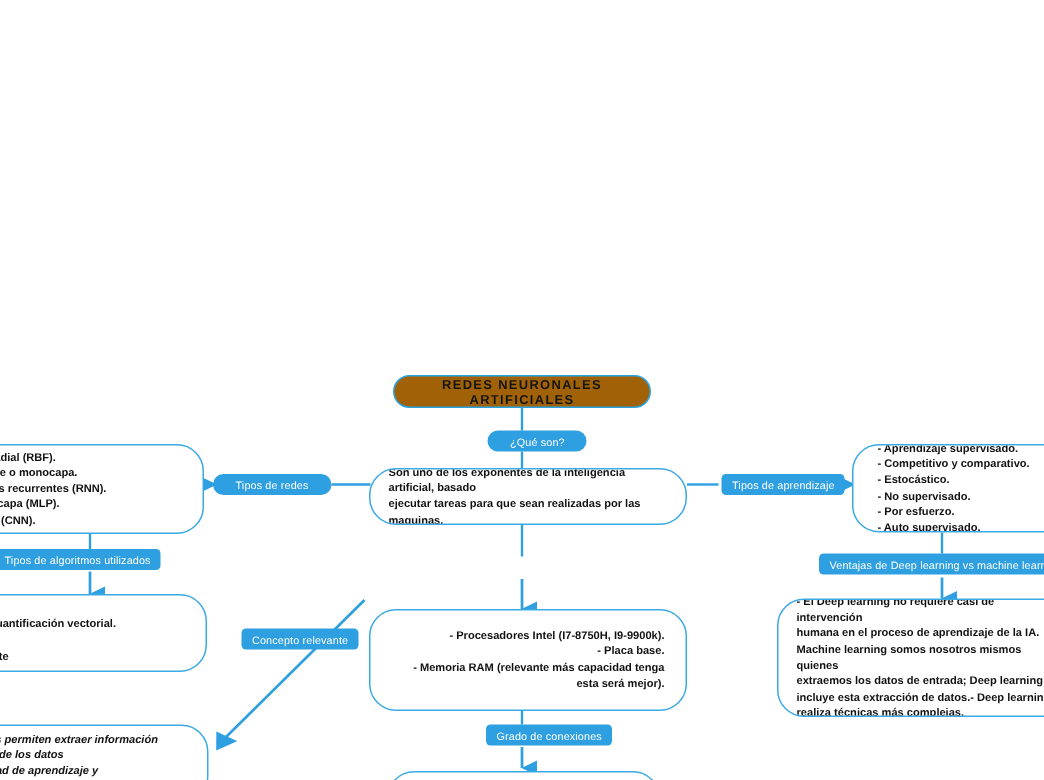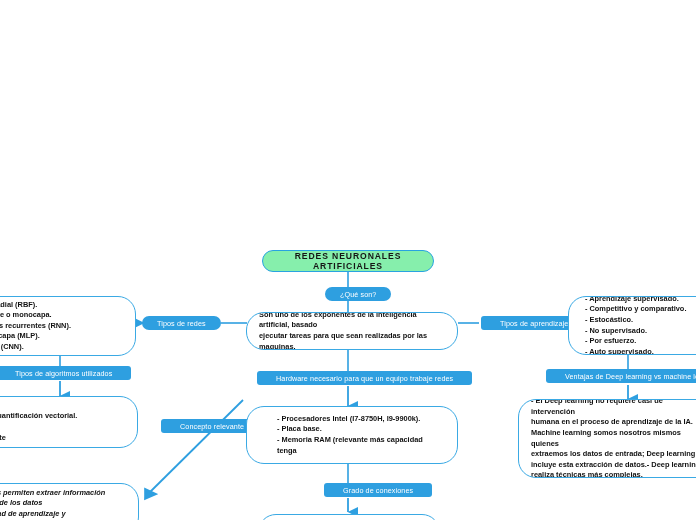--- a/index.html
+++ b/index.html
@@ -7,21 +7,21 @@
     width:696px;height:520px;position:relative;overflow:hidden;
     background:#ffffff;
     font-family:"Liberation Sans","DejaVu Sans",sans-serif;
   }
   #canvas{position:absolute;inset:0;width:696px;height:520px;}
   svg.lines{position:absolute;left:0;top:0;width:696px;height:520px;pointer-events:none;}
 
   
   .root-node{
     position:absolute;
-    background:#86efac;
+    background:#a16207;
     border:1.4px solid #29a3e0;
     border-radius:40px;
     display:flex;align-items:flex-start;justify-content:center;
     color:#151515;
     font-weight:bold;
     letter-spacing:.9px;
     font-size:8.6px;
     text-align:center;
     box-sizing:border-box;
   }
@@ -45,21 +45,21 @@
   .box.italic{font-style:italic;}
   .box.centered-text{display:flex;flex-direction:column;justify-content:center;}
 
   
   .pill{
     position:absolute;
     background:#2e9fe0;
     color:#ffffff;
     font-size:7.2px;
     border-radius:3px;
-    padding:3px 19px;
+    padding:3px 7px;
     white-space:nowrap;
     box-sizing:border-box;
     display:flex;align-items:center;
     letter-spacing:.1px;
   }
   .pill.rounded{border-radius:9px;padding:3px 15px;}
 </style>
 </head>
 <body>
 
@@ -118,23 +118,20 @@
   </div>
 
   <div class="pill" style="left:-4px;top:366px;height:14px;">
     <span>Tipos de algoritmos utilizados</span>
   </div>
 
   <div class="pill" style="left:161px;top:419px;height:14px;">
     <span>Concepto relevante</span>
   </div>
 
-  <div class="pill" style="left:257px;top:371px;height:14px;">
-    <span>Hardware necesario para que un equipo trabaje redes</span>
-  </div>
 
   <div class="pill" style="left:324px;top:483px;height:14px;">
     <span>Grado de conexiones</span>
   </div>
 
   <div class="pill" style="left:481px;top:316px;height:14px;">
     <span>Tipos de aprendizaje</span>
   </div>
 
   <div class="pill" style="left:546px;top:369px;height:14px;">
@@ -161,24 +158,25 @@
     <div class="line">- Descenso gradiente</div>
   </div>
 
   <div class="box italic centered-text" style="left:-88px;top:483px;width:227px;height:52px;padding:6px 12px;">
     <div class="line">Las redes neuronales permiten extraer información</div>
     <div class="line">e inferencias a partir de los datos</div>
     <div class="line">gracias a su capacidad de aprendizaje y</div>
     <div class="line">todo esto para la humanidad pudiendo</div>
   </div>
 
-  <div class="box centered-text" style="left:246px;top:406px;width:212px;height:58px;padding:6px 30px;">
+  <div class="box centered-text" style="left:246px;top:406px;width:212px;height:68px;padding:6px 14px;align-items:flex-end;">
     <div class="line">- Procesadores Intel (I7-8750H, I9-9900k).</div>
     <div class="line">- Placa base.</div>
     <div class="line">- Memoria RAM (relevante más capacidad tenga</div>
+    <div class="line">esta será mejor).</div>
   </div>
 
   <div class="box" style="left:258px;top:514px;width:182px;height:40px;">
     <div class="line"></div>
   </div>
 
   <div class="box centered-text" style="left:568px;top:296px;width:194px;height:59px;padding:5px 16px;">
     <div class="line">- Aprendizaje supervisado.</div>
     <div class="line">- Competitivo y comparativo.</div>
     <div class="line">- Estocástico.</div>

